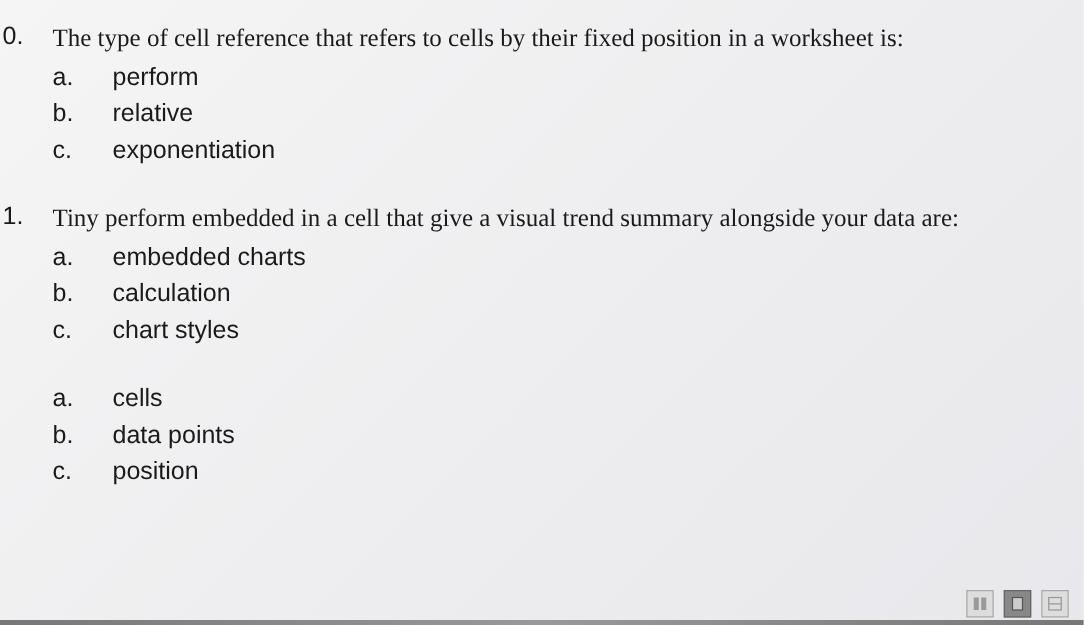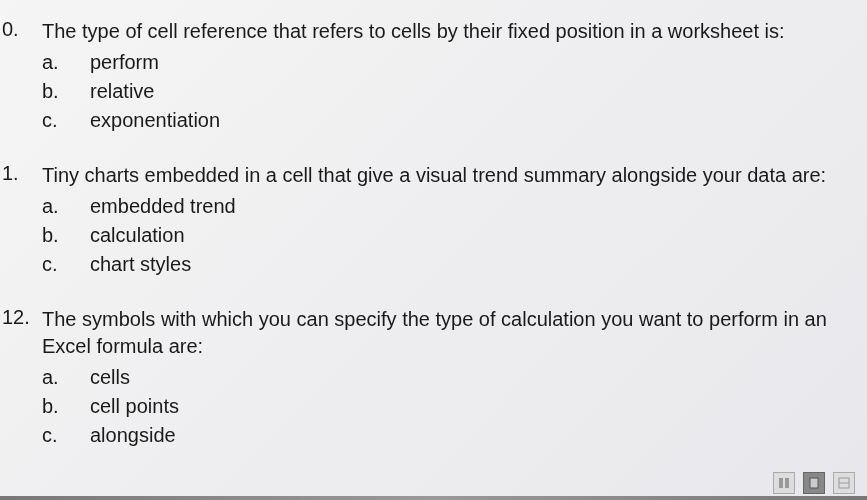--- a/index.html
+++ b/index.html
@@ -27,20 +27,21 @@
     }
     .qnum {
       width: 42px;
       flex-shrink: 0;
       text-align: left;
       padding-left: 2px;
     }
     .qtext {
       flex: 1;
       line-height: 1.35;
+      font-family: Liberation Serif, serif;
     }
     .options {
       margin-top: 4px;
       padding-left: 42px;
     }
     .option {
       display: flex;
       margin-bottom: 2px;
       line-height: 1.35;
     }
@@ -103,55 +104,51 @@
     <div class="option">
       <div class="opt-letter">c.</div>
       <div class="opt-text">exponentiation</div>
     </div>
   </div>
 </div>
 
 <div class="question">
   <div class="question-header">
     <div class="qnum">1.</div>
-    <div class="qtext">Tiny charts embedded in a cell that give a visual trend summary alongside your data are:</div>
+    <div class="qtext">Tiny perform embedded in a cell that give a visual trend summary alongside your data are:</div>
   </div>
   <div class="options">
     <div class="option">
       <div class="opt-letter">a.</div>
-      <div class="opt-text">embedded trend</div>
+      <div class="opt-text">embedded charts</div>
     </div>
     <div class="option">
       <div class="opt-letter">b.</div>
       <div class="opt-text">calculation</div>
     </div>
     <div class="option">
       <div class="opt-letter">c.</div>
       <div class="opt-text">chart styles</div>
     </div>
   </div>
 </div>
 
 <div class="question">
-  <div class="question-header">
-    <div class="qnum">12.</div>
-    <div class="qtext">The symbols with which you can specify the type of calculation you want to perform in an Excel formula are:</div>
-  </div>
   <div class="options">
     <div class="option">
       <div class="opt-letter">a.</div>
       <div class="opt-text">cells</div>
     </div>
     <div class="option">
       <div class="opt-letter">b.</div>
-      <div class="opt-text">cell points</div>
+      <div class="opt-text">data points</div>
     </div>
     <div class="option">
       <div class="opt-letter">c.</div>
-      <div class="opt-text">alongside</div>
+      <div class="opt-text">position</div>
     </div>
   </div>
 </div>
 
 <div class="footer-icons">
   <div class="footer-icon">
     <svg width="12" height="12" viewBox="0 0 12 12">
         <rect x="1" y="1" width="4" height="10" fill="#999"></rect>
         <rect x="7" y="1" width="4" height="10" fill="#999"></rect>
       </svg>

